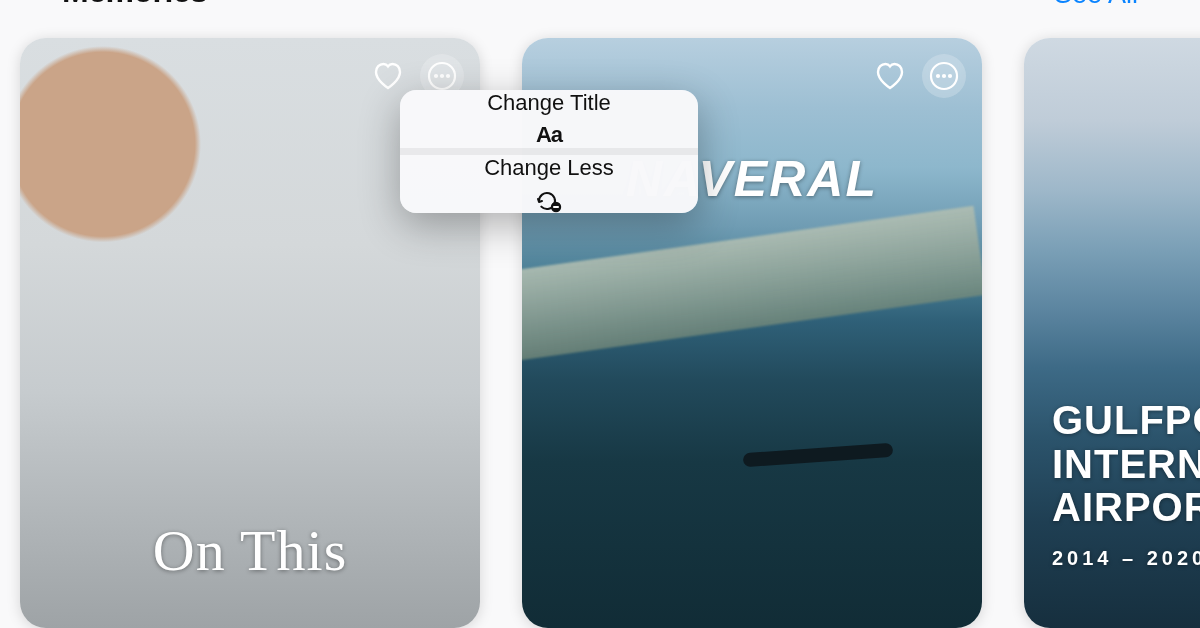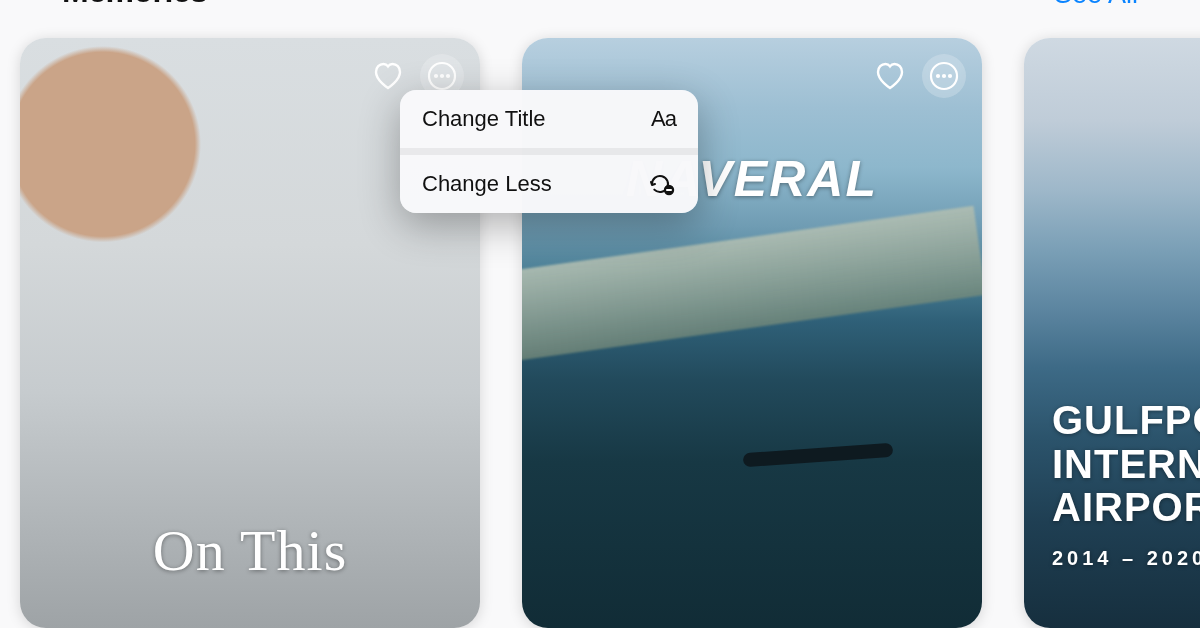--- a/index.html
+++ b/index.html
@@ -42,26 +42,26 @@
 
   .c2 .overlay-center{top:112px;font-family:"Arial Black",Arial,sans-serif;}
   .c2 .big{font-size:50px;font-weight:900;letter-spacing:2px;font-style:italic;}
 
   .c3 .overlay-right{position:absolute;left:28px;right:0;bottom:58px;color:#fff;text-shadow:0 1px 4px rgba(0,0,0,.4);font-family:"Arial Black",Arial,sans-serif;}
   .c3 .big{font-size:40px;line-height:1.08;font-weight:900;letter-spacing:1px;}
   .c3 .dates{margin-top:18px;font-family:-apple-system,Arial,sans-serif;font-size:20px;font-weight:700;letter-spacing:4px;}
 
   
   .menu{position:absolute;top:90px;left:400px;width:298px;border-radius:16px;background:rgba(248,248,250,.98);box-shadow:0 12px 40px rgba(0,0,0,.30);overflow:hidden;z-index:50;font-size:22px;}
-  .menu-item{display:flex;align-items:center;justify-content:space-between;height:58px;padding:0 22px;cursor:pointer;}
+  .menu-item{display:flex;align-items:center;justify-content:space-between;height:58px;padding:0 22px;cursor:pointer;flex-direction:column;}
   .menu-item + .menu-item{border-top:1px solid rgba(0,0,0,.08);}
   .menu-sep{height:7px;background:rgba(0,0,0,.06);}
   .menu-item.destructive{color:#ff3b30;}
   .menu-item .lbl{font-weight:400;}
-  .menu-item .glyph{font-size:22px;font-weight:400;color:inherit;display:flex;align-items:center;}
+  .menu-item .glyph{font-size:22px;font-weight:700;color:inherit;display:flex;align-items:center;}
   .menu-item .glyph svg{display:block;}
   .glyph.aa{font-family:-apple-system,Arial,sans-serif;font-size:22px;letter-spacing:-1px;}
 
   
   .jetty{position:absolute;bottom:166px;left:48%;width:150px;height:14px;background:#0e1a20;border-radius:7px;transform:rotate(-4deg);}
   .coast{position:absolute;top:200px;left:-10px;width:470px;height:90px;background:linear-gradient(180deg,rgba(176,190,178,.9),rgba(120,140,122,.75));transform:rotate(-8deg);filter:blur(1px);}
 </style>
 </head>
 <body>
 

